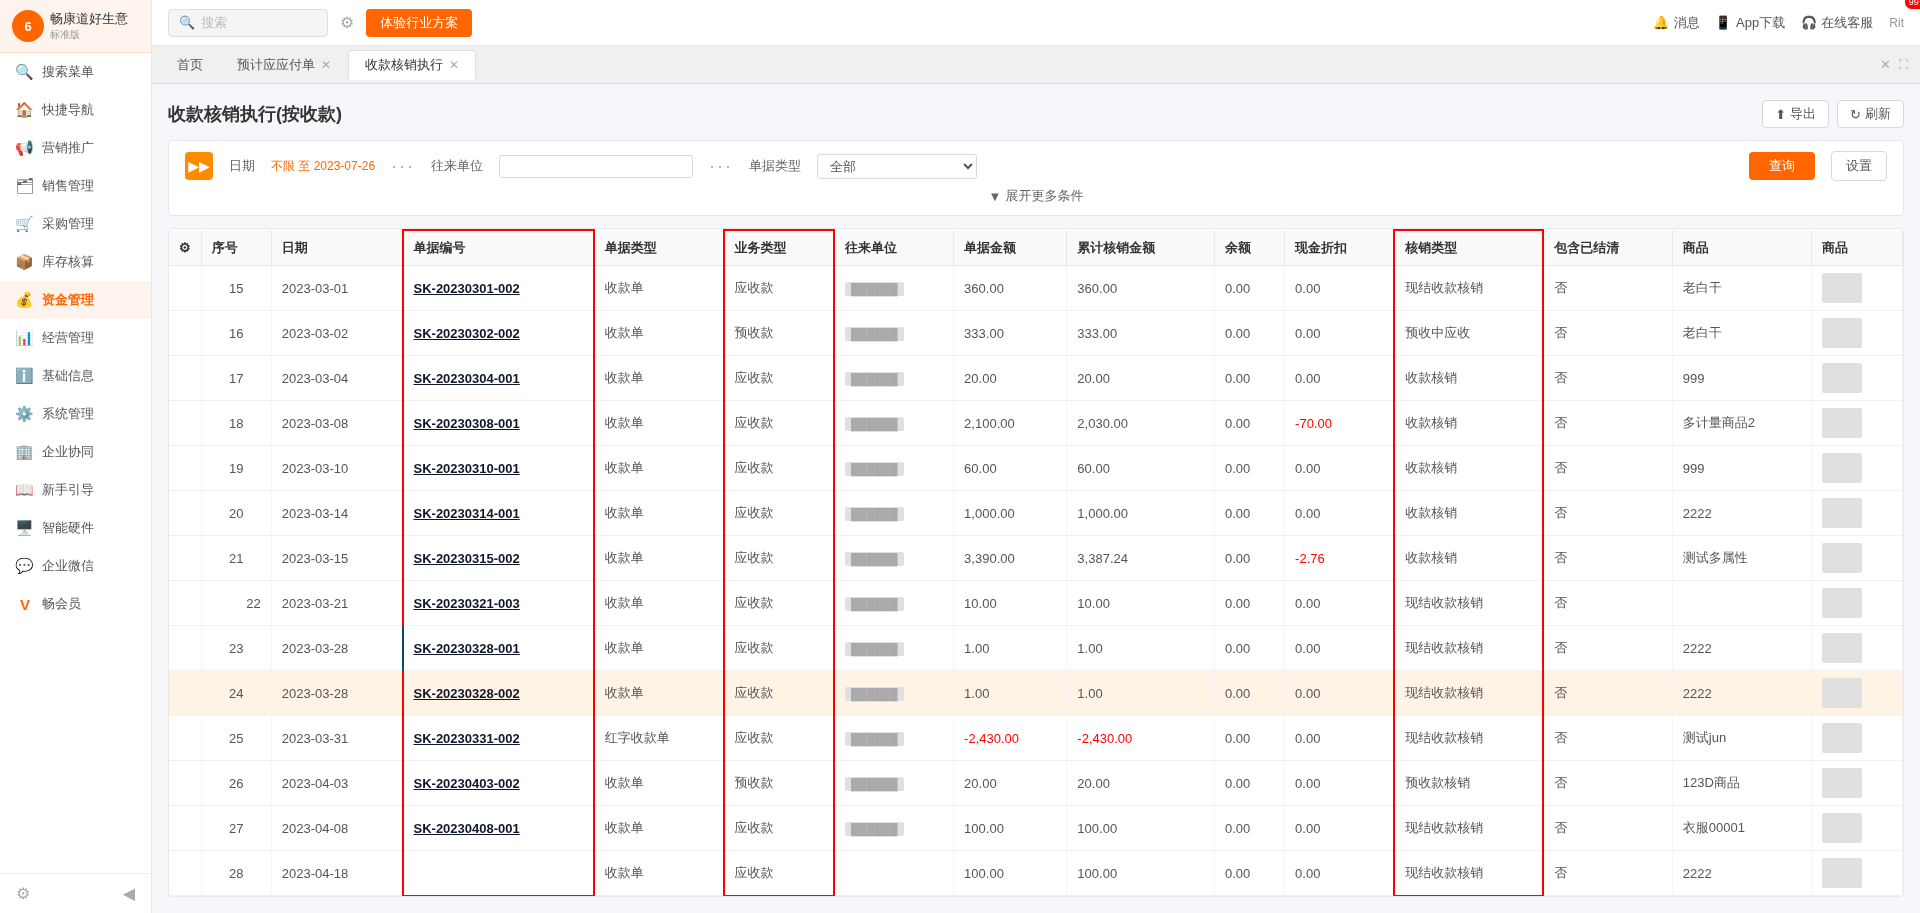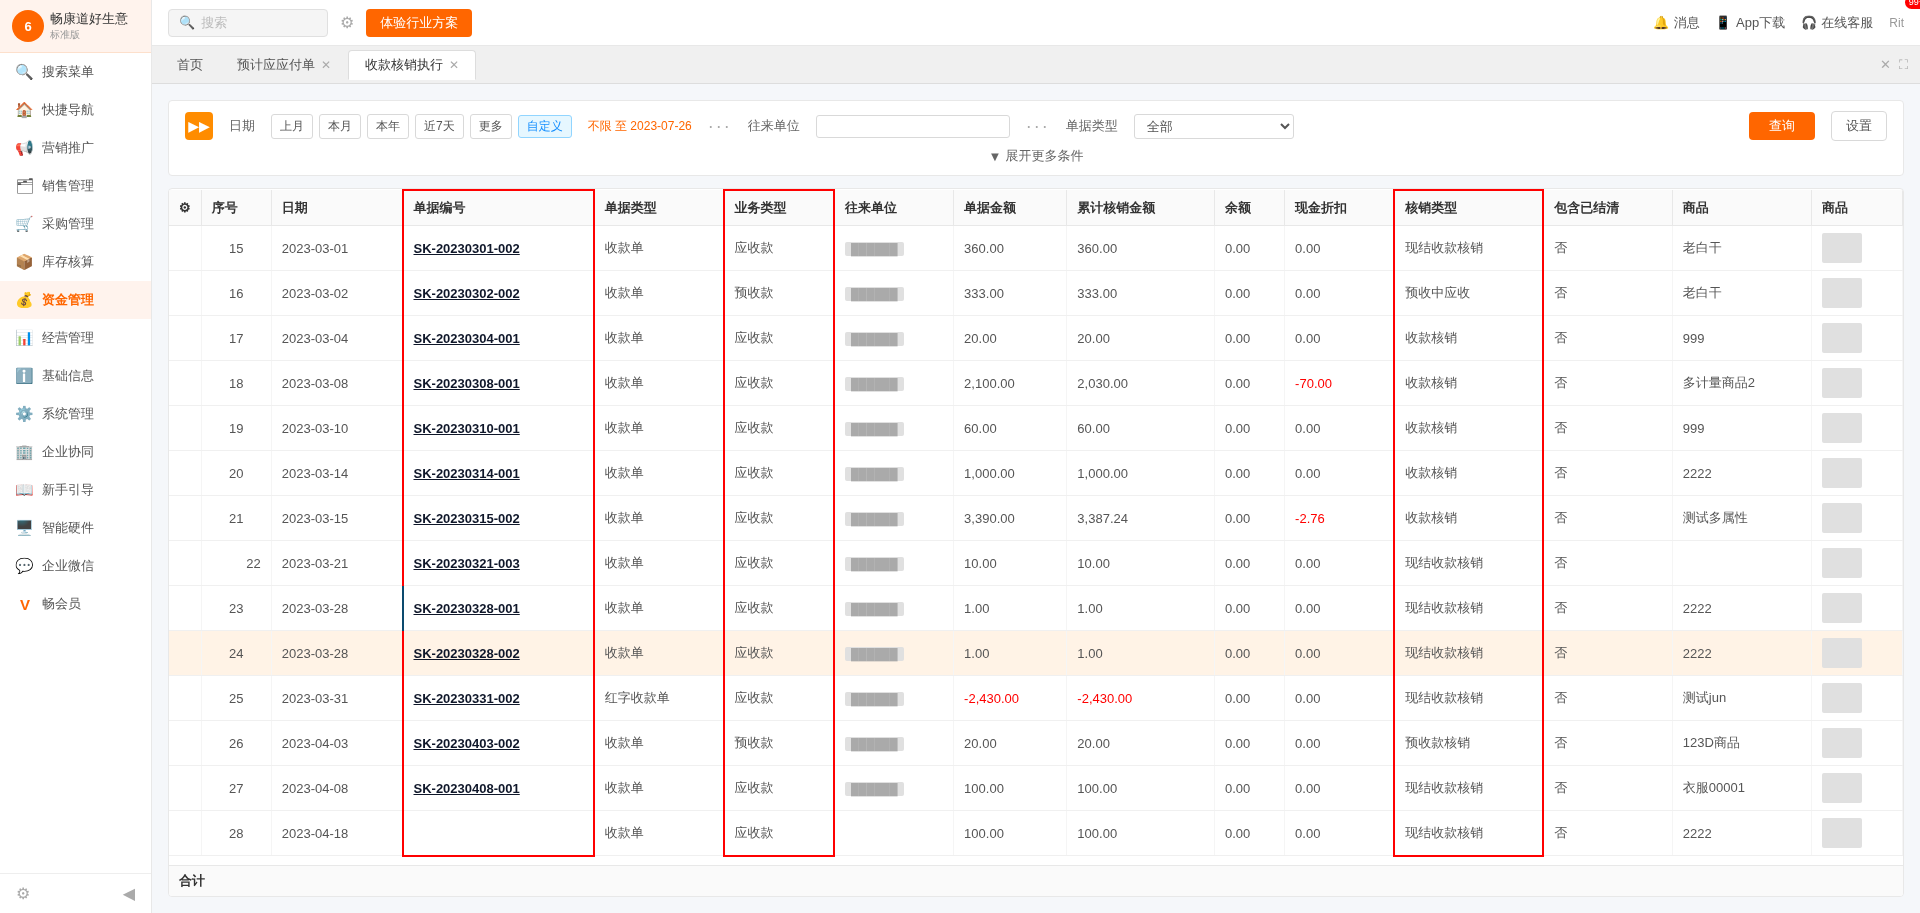--- a/index.html
+++ b/index.html
@@ -430,33 +430,38 @@
     </div>
     <div class="tabs-spacer"></div>
     <div class="tabs-win-btns">
       <span>✕</span>
       <span>⛶</span>
     </div>
   </div>
 
   <div class="page-content">
 
+    <div class="page-header">
+      <div class="page-title">收款核销执行(按收款)</div>
+      <div class="page-header-actions">
+        <button class="btn-outline">
+          <span>⬆</span>
+          <span>导出</span>
+        </button>
+        <button class="btn-outline">
+          <span>↻</span>
+          <span>刷新</span>
+        </button>
+      </div>
+    </div>
 
     <div class="filter-bar">
       <div class="filter-row">
         <button class="filter-toggle-btn">▶▶</button>
         <span class="filter-label">日期</span>
-        <div class="filter-date-options">
-          <button class="filter-date-btn">上月</button>
-          <button class="filter-date-btn">本月</button>
-          <button class="filter-date-btn">本年</button>
-          <button class="filter-date-btn">近7天</button>
-          <button class="filter-date-btn">更多</button>
-          <span class="filter-custom-tag">自定义</span>
-        </div>
         <div style="display:flex;flex-direction:column;gap:2px;">
           <div class="filter-date-range">不限 至 2023-07-26</div>
         </div>
         <div class="filter-dots">···</div>
         <span class="filter-label">往来单位</span>
         <input class="filter-input" placeholder="" style="min-width: 180px;">
         <div class="filter-dots">···</div>
         <span class="filter-label">单据类型</span>
         <select class="filter-select" style="min-width:160px;">
           <option>全部</option>
@@ -759,19 +764,16 @@
     <td style="border-left:2px solid red;border-right:2px solid red;border-bottom:2px solid red;">现结收款核销</td>
     <td>否</td>
     <td>2222</td>
     <td>
                   <div style="width:40px;height:30px;background:#e0e0e0;border-radius:2px;"></div>
                 </td>
   </tr>
             </tbody>
         </table>
       </div>
-      <div class="table-footer">
-        <span>合计</span>
-      </div>
     </div>
 
   </div>
 </div>
 
 </body></html>

